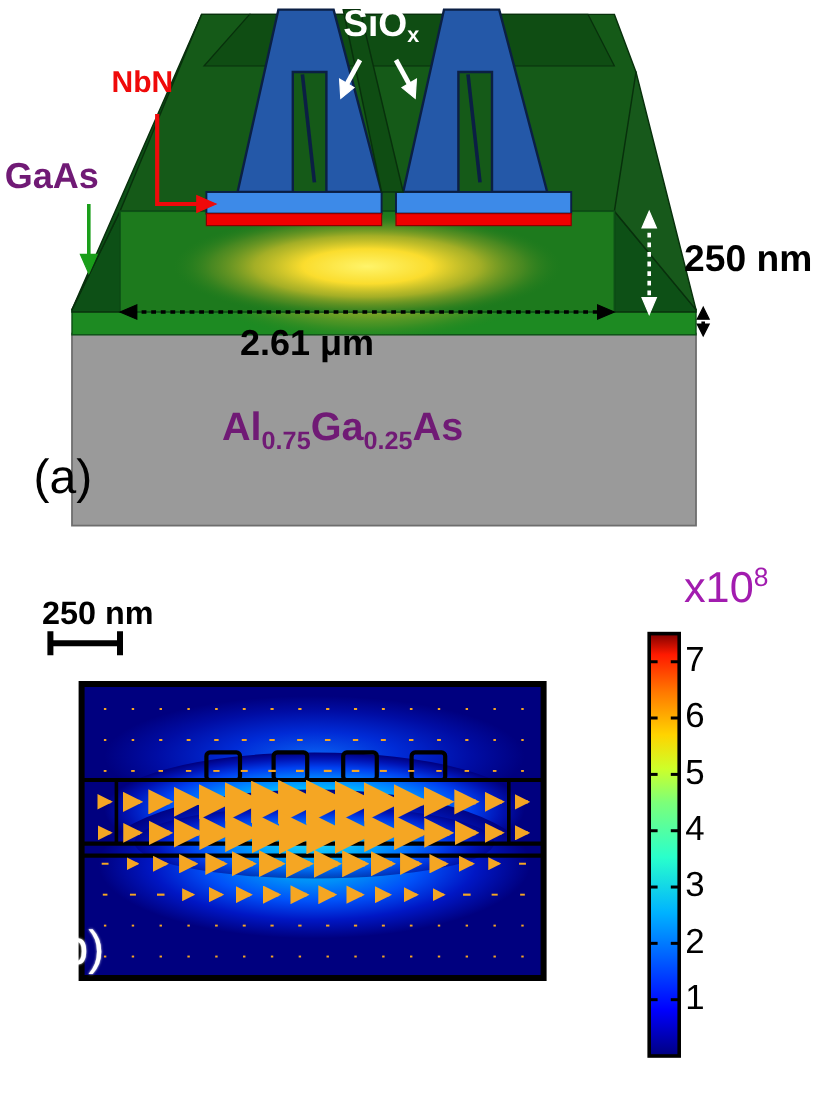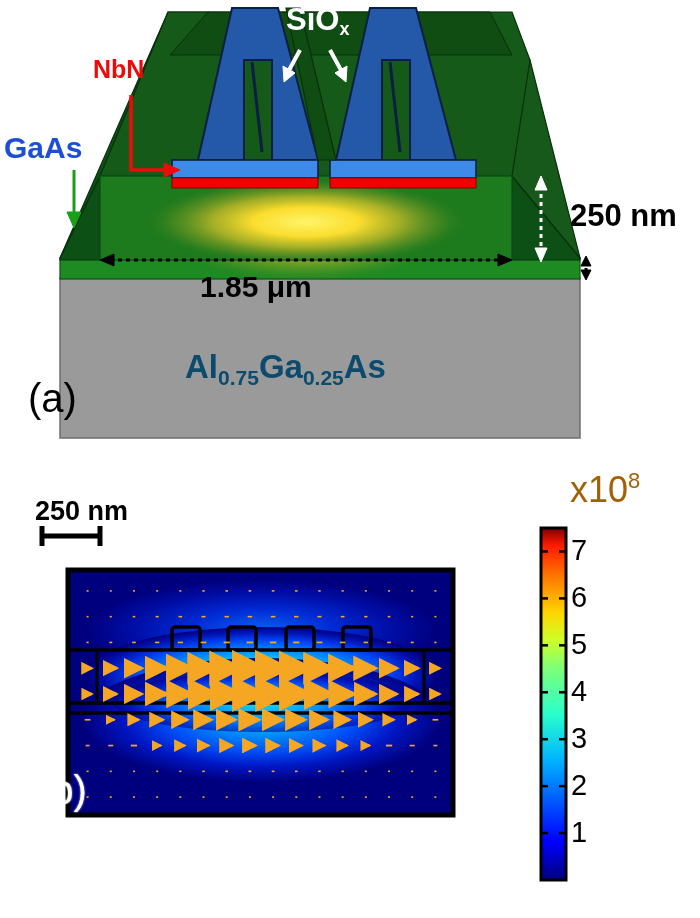--- a/index.html
+++ b/index.html
@@ -4,40 +4,40 @@
 <style>
   html,body{margin:0;padding:0;background:#ffffff;}
   body{width:700px;height:918px;position:relative;overflow:hidden;
        font-family:"Liberation Sans", sans-serif;color:#000;}
 
   
   #panel-a{position:absolute;left:0;top:0;width:700px;height:470px;}
   #panel-a svg{position:absolute;left:0;top:0;}
 
   .lbl{position:absolute;font-weight:bold;line-height:1;white-space:nowrap;}
-  .lbl.gaas{color:#1d4ed8;font-size:30px;left:4px;top:133px;}
+  .lbl.gaas{color:#701a75;font-size:30px;left:4px;top:133px;}
   .lbl.nbn{color:#ef0a0a;font-size:25px;left:93px;top:57px;}
   .lbl.siox{color:#ffffff;font-size:31px;left:270px;top:4px;margin-left:16px;}
   .lbl.siox sub{font-size:18px;vertical-align:baseline;position:relative;top:5px;}
   .lbl.d250{color:#000;font-size:31px;left:570px;top:200px;}
   .lbl.d50{color:#000;font-size:30px;left:596px;top:248px;}
   .lbl.width185{color:#000;font-size:30px;left:200px;top:272px;}
-  .lbl.algaas{color:#0c4a6e;font-size:33px;left:185px;top:350px;}
+  .lbl.algaas{color:#701a75;font-size:33px;left:185px;top:339px;}
   .lbl.algaas sub{font-size:21px;vertical-align:baseline;position:relative;top:7px;}
   .lbl.pa{color:#000;font-size:40px;left:28px;top:378px;font-weight:normal;}
 
   
   #panel-b{position:absolute;left:0;top:470px;width:700px;height:448px;}
   #panel-b svg{position:absolute;left:0;top:0;}
 
   .lbl-b{position:absolute;font-weight:bold;line-height:1;white-space:nowrap;}
   .lbl-b.scale{color:#000;font-size:27px;left:35px;top:28px;}
   .lbl-b.pb{color:#ffffff;font-size:40px;left:38px;top:300px;font-weight:normal;
             text-shadow:0 0 2px #fff;}
-  .lbl-b.expo{color:#a16207;font-size:36px;left:570px;top:2px;font-weight:normal;}
+  .lbl-b.expo{color:#a21caf;font-size:36px;left:570px;top:2px;font-weight:normal;}
   .lbl-b.expo sup{font-size:22px;vertical-align:baseline;position:relative;top:-14px;}
   .cb-tick{position:absolute;color:#000;font-size:29px;font-weight:normal;left:571px;
            line-height:1;}
 </style>
 </head>
 <body>
 
 <div id="panel-a">
 
   <svg width="700" height="470" viewBox="0 0 700 470">
@@ -145,21 +145,21 @@
       <polygon points="284,82 283,66 295,73"></polygon>
       <line x1="330" y1="50" x2="342" y2="72" stroke-width="4"></line>
       <polygon points="346,82 335,73 347,66"></polygon>
     </g>
   </svg>
 
   <div class="lbl gaas">GaAs</div>
   <div class="lbl nbn">NbN</div>
   <div class="lbl siox"><span>SiO</span><sub>x</sub></div>
   <div class="lbl d250">250 nm</div>
-  <div class="lbl width185">1.85 μm</div>
+  <div class="lbl width185">2.61 μm</div>
   <div class="lbl algaas"><span>Al</span><sub>0.75</sub><span>Ga</span><sub>0.25</sub><span>As</span></div>
   <div class="lbl pa">(a)</div>
 </div>
 
 <div id="panel-b">
 
   <svg width="700" height="448" viewBox="0 0 700 448">
     <defs>
 
       <linearGradient id="jetbar" x1="0" y1="1" x2="0" y2="0">

